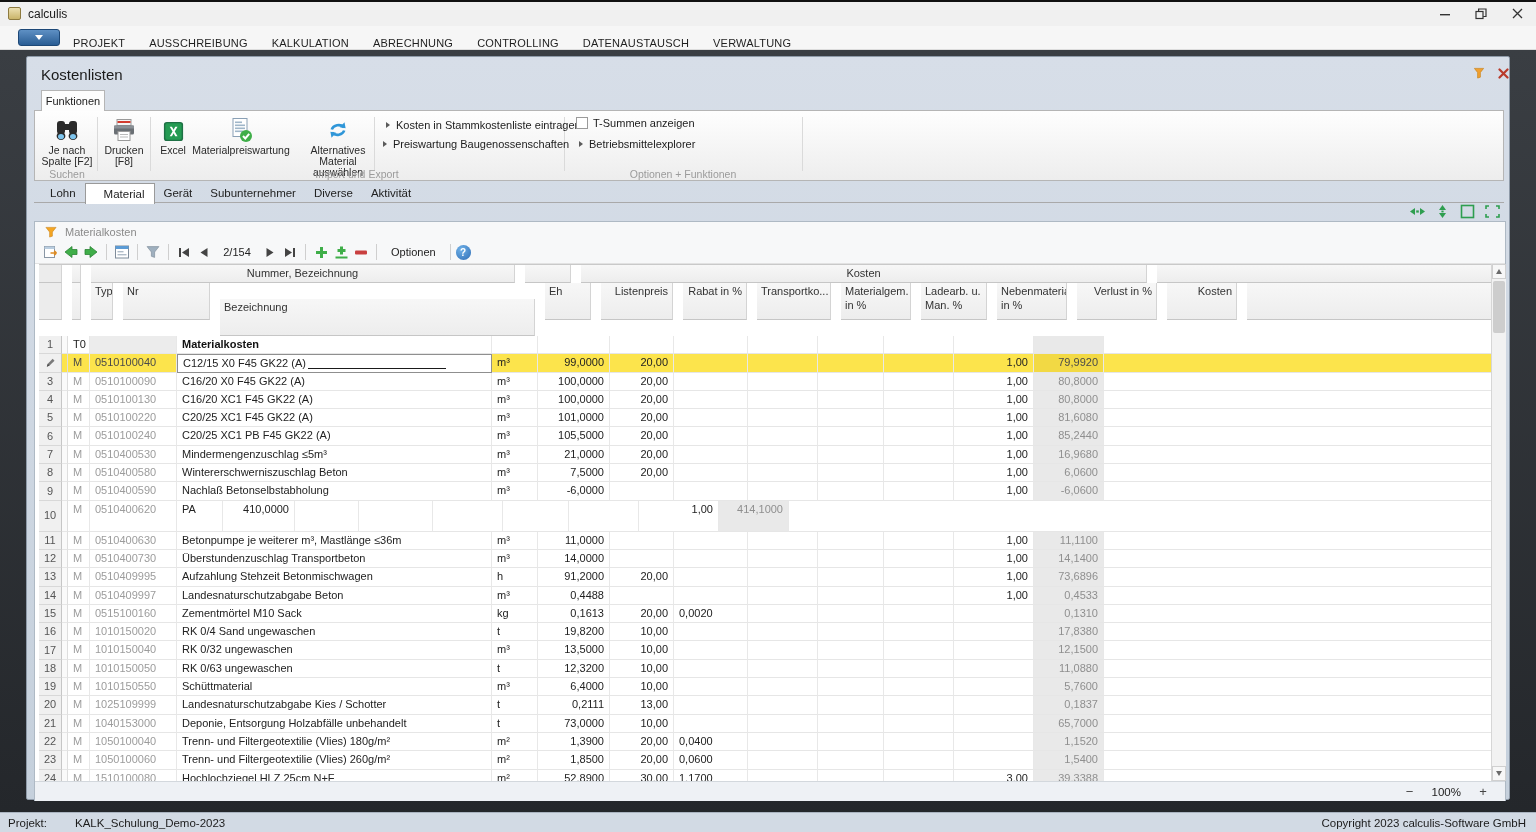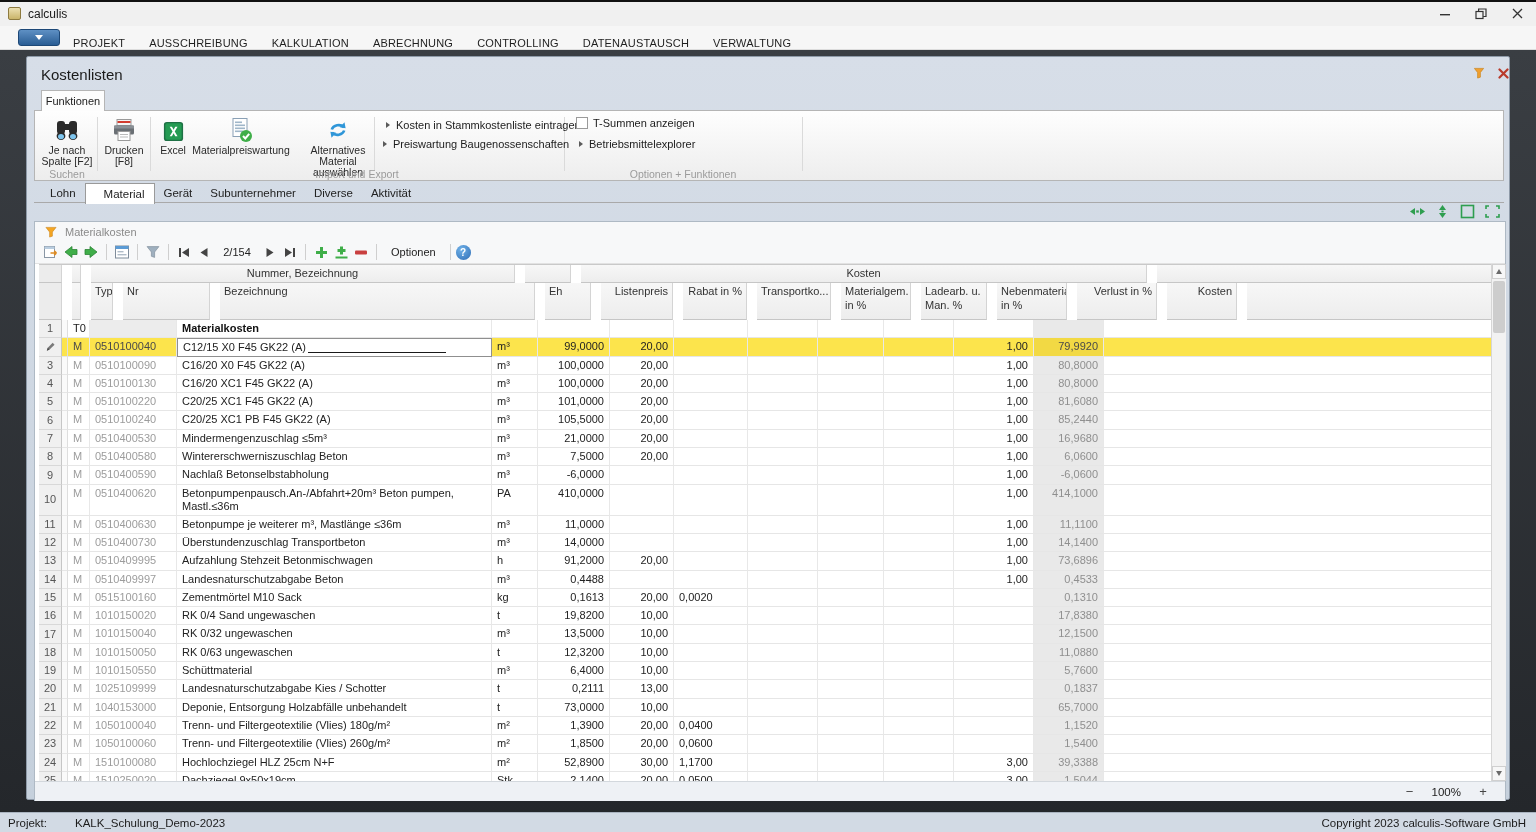--- a/index.html
+++ b/index.html
@@ -396,21 +396,21 @@
               <div class="th g-left center" style="height: 18px;">Nummer, Bezeichnung</div>
               <div class="th g-eh" style="height: 18px;"></div>
               <div class="th g-kost center" style="height: 18px;">Kosten</div>
               <div class="th c-fill" style="height: 18px;"></div>
             </div>
           <div class="hrow" id="grid-header-row">
               <div class="th c-gut" style="height: 37px; background: rgb(236, 236, 236);"></div>
               <div class="th c-ind" style="height: 37px;"></div>
               <div class="th c-typ" style="height: 37px;">Typ</div>
               <div class="th c-nr" style="height: 37px;">Nr</div>
-              <div class="th c-bez" style="height: 37px;">Bezeichnung</div>
+              <div class="th c-bez" style="height: 37px; margin-top: 16px;">Bezeichnung</div>
               <div class="th c-eh" style="height: 37px;">Eh</div>
               <div class="th c-listen r" style="height: 37px;">Listenpreis</div>
               <div class="th c-rabat r" style="height: 37px;">Rabat in %</div>
               <div class="th c-transp" style="height: 37px;">Transportko...</div>
               <div class="th c-matg" style="height: 37px;">Materialgem.<br>in %</div>
               <div class="th c-lade" style="height: 37px;">Ladearb. u.<br>Man. %</div>
               <div class="th c-neben" style="height: 37px;">Nebenmaterial<br>in %</div>
               <div class="th c-verl r" style="height: 37px;">Verlust in %</div>
               <div class="th c-kost r" style="height: 37px;">Kosten</div>
               <div class="th c-fill" style="height: 37px;"></div>
@@ -575,21 +575,20 @@
                 <div class="td c-neben"></div>
                 <div class="td c-verl r">1,00</div>
                 <div class="td c-kost r">-6,0600</div>
                 <div class="td c-fill"></div>
               </div>
               <div class="tr tall">
                 <div class="td c-gut">10</div>
                 <div class="td c-ind"></div>
                 <div class="td c-typ">M</div>
                 <div class="td c-nr">0510400620</div>
-                <div class="td c-bez">Betonpumpenpausch.An-/Abfahrt+20m³ Beton pumpen,<br>Mastl.≤36m</div>
                 <div class="td c-eh">PA</div>
                 <div class="td c-listen r">410,0000</div>
                 <div class="td c-rabat r"></div>
                 <div class="td c-transp"></div>
                 <div class="td c-matg"></div>
                 <div class="td c-lade"></div>
                 <div class="td c-neben"></div>
                 <div class="td c-verl r">1,00</div>
                 <div class="td c-kost r">414,1000</div>
                 <div class="td c-fill"></div>

